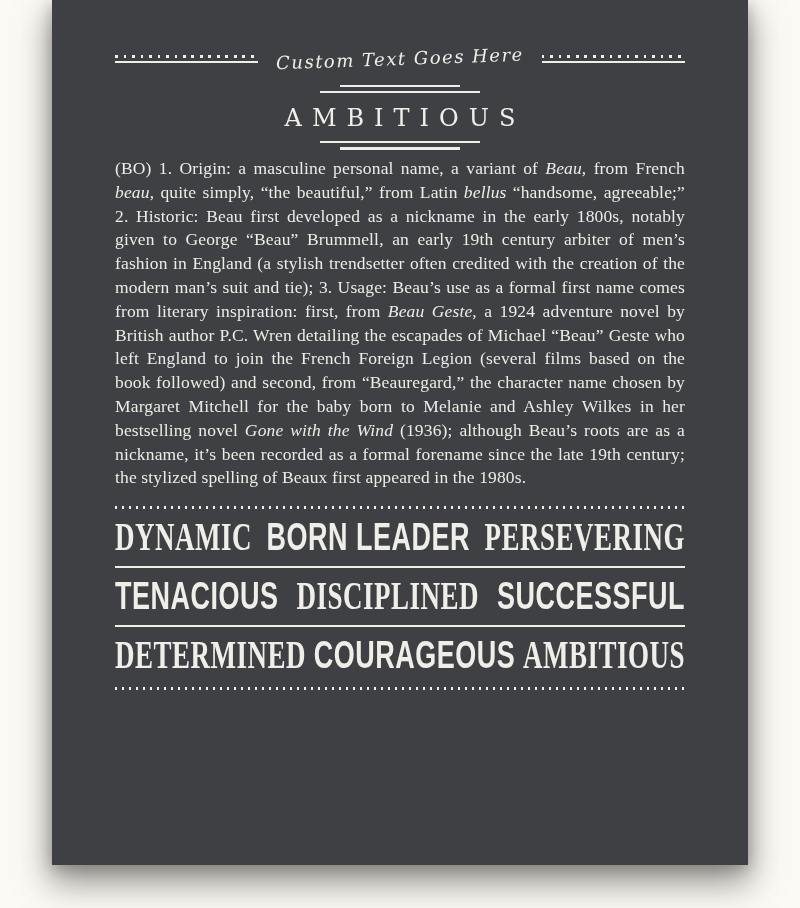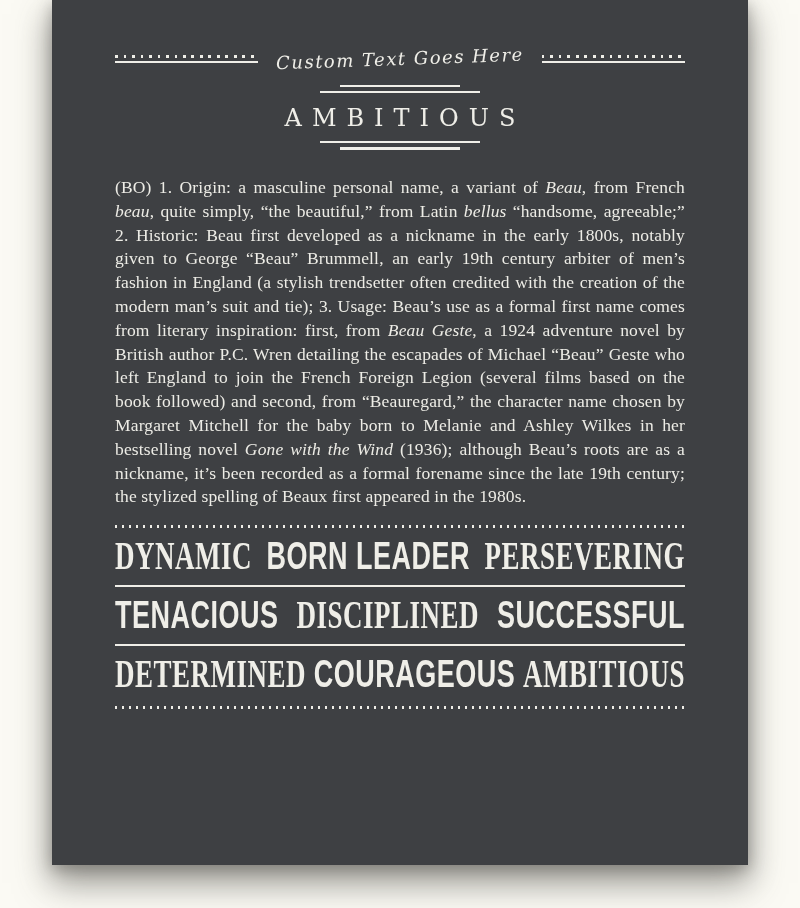--- a/index.html
+++ b/index.html
@@ -73,21 +73,21 @@
     margin-top:11px;
     text-align:center;
     font-family:"DejaVu Serif", serif;
     font-size:24px;
     letter-spacing:10px;
     text-indent:10px;
     white-space:nowrap;
   }
   
   .definition{
-    margin-top:26px;
+    margin-top:7px;
     width:570px;
     font-family:"Liberation Serif", serif;
     font-size:17.5px;
     line-height:23.8px;
     letter-spacing:.15px;
     text-align:justify;
     color:#edece6;
   }
   
   .dotted{

